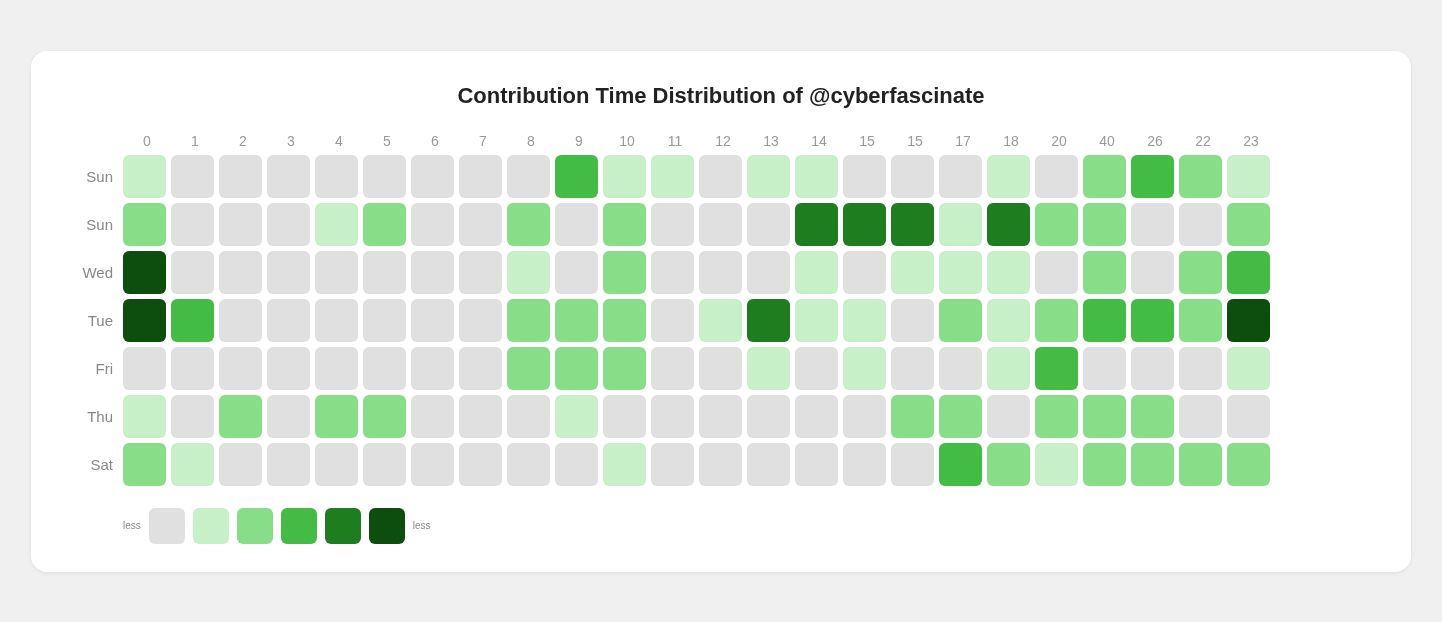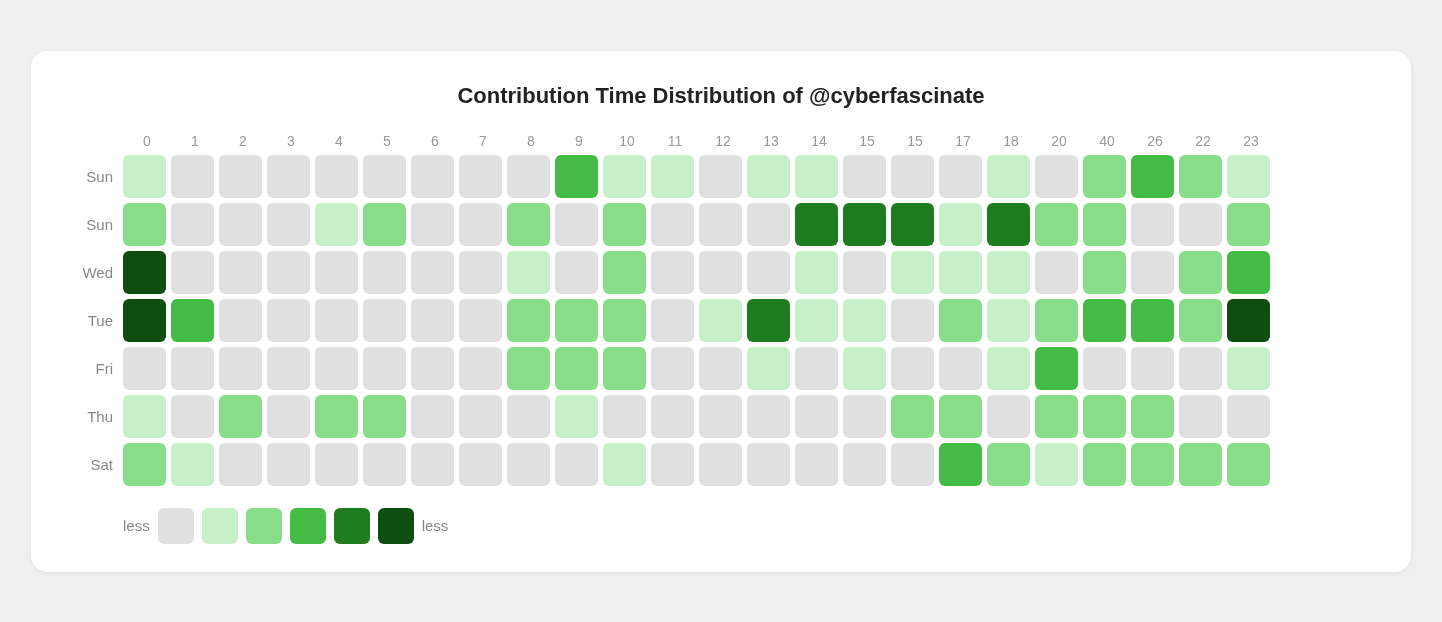--- a/index.html
+++ b/index.html
@@ -77,21 +77,21 @@
       margin-left: 52px;
       font-size: 15px;
       color: #888;
     }
     .legend-cell {
       width: 36px;
       height: 36px;
       border-radius: 6px;
     }
     .legend-label {
-      font-size: 15px;
+      font-size: 10px;
       color: #888;
     }
   </style>
 </head>
 <body>
 
 <div class="card">
   <div class="title">Contribution Time Distribution of @cyberfascinate</div>
   <div class="chart-area">
     <div class="hour-labels" id="hour-labels-container">

